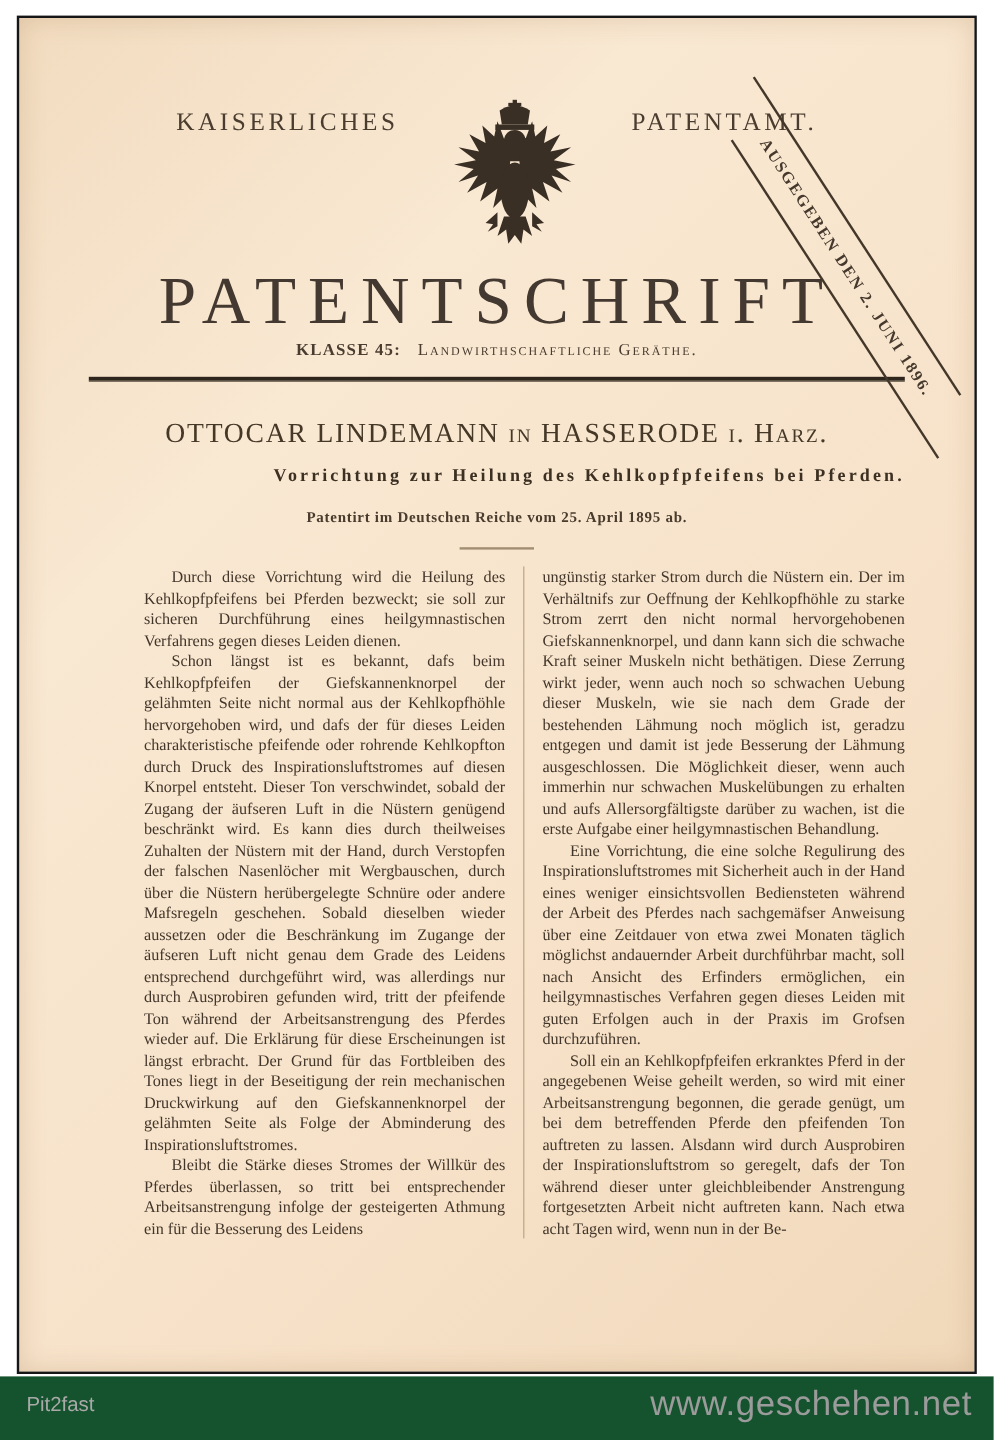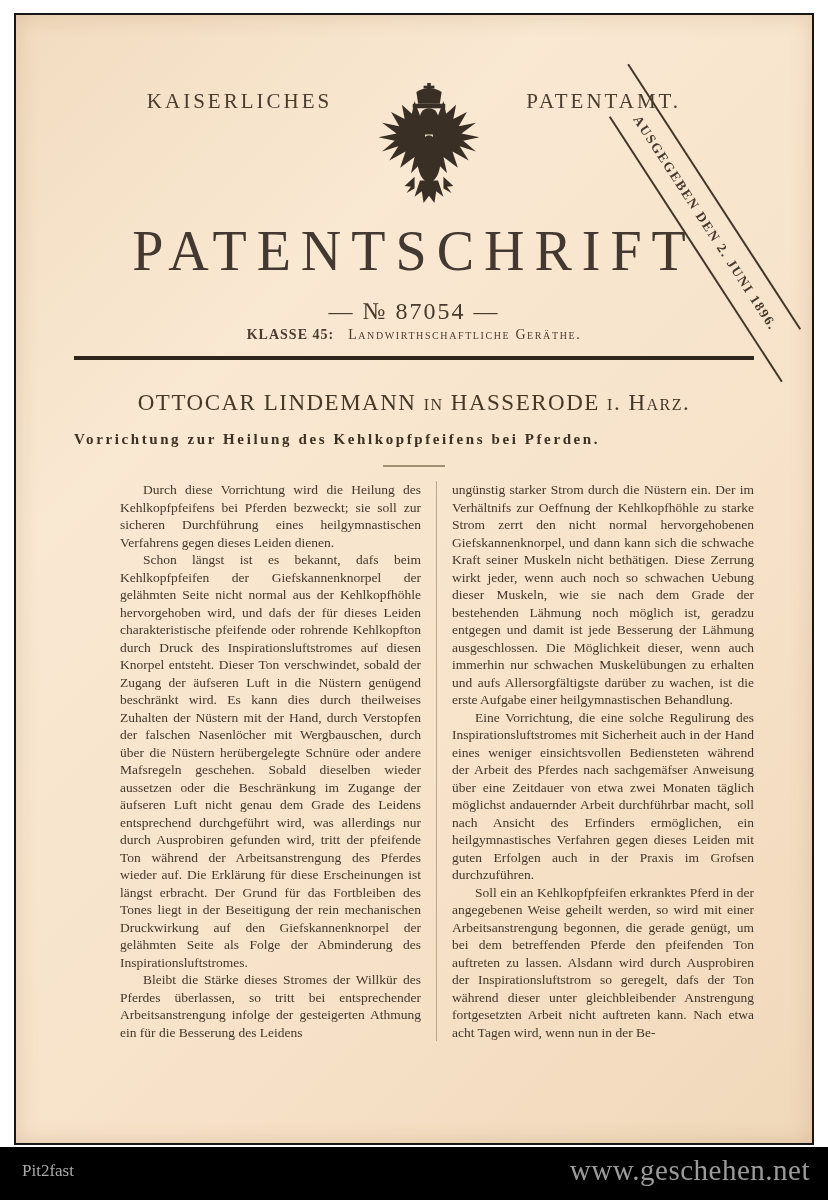--- a/index.html
+++ b/index.html
@@ -60,21 +60,21 @@
     border-top: 3px solid #2e261c;
     border-bottom: 1px solid #2e261c;
   }
 
   .inventor-line {
     text-align: center; font-size: 23px; margin-top: 30px;
     font-variant: small-caps; letter-spacing: 1.5px; color: #453827;
     white-space: nowrap;
   }
   .invention-title {
-    text-align: left; font-size: 15px; font-weight: bold;
+    text-align: right; font-size: 15px; font-weight: bold;
     letter-spacing: 2.6px; margin-top: 15px; color: #3c3022;
     white-space: nowrap;
   }
   .patent-date {
     text-align: center; font-size: 12.5px; font-weight: bold;
     letter-spacing: 0.6px; margin-top: 18px; color: #4a3c2d;
   }
   .divider-short {
     width: 62px; border: 0; border-top: 2px solid #a28e72;
     margin: 17px auto 0 auto;
@@ -103,22 +103,22 @@
   .col-left  { padding-right: 15px; border-right: 1px solid #b9a688; }
   .col-right { padding-left: 15px; }
   .col p { margin: 0; text-indent: 1.7em; }
   .col p.continuation { text-indent: 0; }
 
   
   .wm-bar {
     position: absolute; left: 0; top: 1147px; width: 828px; height: 53px;
     display: flex; justify-content: space-between; align-items: center;
     padding: 0 18px 6px 22px;
-    font-family: Liberation Serif, serif;
-    background: #000000;
+    font-family: Liberation Sans, sans-serif;
+    background: #14532d;
   }
   .wm-seller { font-size: 17px; color: #a9a9a9; }
   .wm-site   { font-size: 29px; color: #9b9b9b; letter-spacing: 0.5px; }
 </style>
 </head>
 <body>
 
 <div class="scan">
   <div class="page">
 
@@ -145,29 +145,29 @@
             <polygon points="50,108 70,108 76,126 68,120 66,133 60,125 54,133 52,120 44,126"></polygon>
             <path d="M44 104 l-11 10 7 1 -5 7 9 -5 z"></path>
             <path d="M76 104 l11 10 -7 1 5 7 -9 -5 z"></path>
           </g>
         </svg>
       </span>
       <span class="office-word">PATENTAMT.</span>
     </div>
 
     <div class="doc-type">PATENTSCHRIFT</div>
-    <div class="patent-number">— № 87054 —</div>
     <div class="class-line">
       <span class="class-label">KLASSE 45:</span><span class="class-value">Landwirthschaftliche Geräthe.</span>
     </div>
 
     <div class="rule-thick"></div>
 
     <div class="inventor-line">OTTOCAR LINDEMANN in HASSERODE i. Harz.</div>
     <div class="invention-title">Vorrichtung zur Heilung des Kehlkopfpfeifens bei Pferden.</div>
+    <div class="patent-date">Patentirt im Deutschen Reiche vom 25. April 1895 ab.</div>
     <hr class="divider-short">
 
     <div class="columns">
       <div class="col col-left">
         <p>Durch diese Vorrichtung wird die Heilung des Kehlkopfpfeifens bei Pferden bezweckt; sie soll zur sicheren Durchführung eines heilgymnastischen Verfahrens gegen dieses Leiden dienen.</p>
         <p>Schon längst ist es bekannt, dafs beim Kehlkopfpfeifen der Giefskannenknorpel der gelähmten Seite nicht normal aus der Kehlkopfhöhle hervorgehoben wird, und dafs der für dieses Leiden charakteristische pfeifende oder rohrende Kehlkopfton durch Druck des Inspirationsluftstromes auf diesen Knorpel entsteht. Dieser Ton verschwindet, sobald der Zugang der äufseren Luft in die Nüstern genügend beschränkt wird. Es kann dies durch theilweises Zuhalten der Nüstern mit der Hand, durch Verstopfen der falschen Nasenlöcher mit Wergbauschen, durch über die Nüstern herübergelegte Schnüre oder andere Mafsregeln geschehen. Sobald dieselben wieder aussetzen oder die Beschränkung im Zugange der äufseren Luft nicht genau dem Grade des Leidens entsprechend durchgeführt wird, was allerdings nur durch Ausprobiren gefunden wird, tritt der pfeifende Ton während der Arbeitsanstrengung des Pferdes wieder auf. Die Erklärung für diese Erscheinungen ist längst erbracht. Der Grund für das Fortbleiben des Tones liegt in der Beseitigung der rein mechanischen Druckwirkung auf den Giefskannenknorpel der gelähmten Seite als Folge der Abminderung des Inspirationsluftstromes.</p>
         <p>Bleibt die Stärke dieses Stromes der Willkür des Pferdes überlassen, so tritt bei entsprechender Arbeitsanstrengung infolge der gesteigerten Athmung ein für die Besserung des Leidens</p>
       </div>
       <div class="col col-right">
         <p class="continuation">ungünstig starker Strom durch die Nüstern ein. Der im Verhältnifs zur Oeffnung der Kehlkopfhöhle zu starke Strom zerrt den nicht normal hervorgehobenen Giefskannenknorpel, und dann kann sich die schwache Kraft seiner Muskeln nicht bethätigen. Diese Zerrung wirkt jeder, wenn auch noch so schwachen Uebung dieser Muskeln, wie sie nach dem Grade der bestehenden Lähmung noch möglich ist, geradzu entgegen und damit ist jede Besserung der Lähmung ausgeschlossen. Die Möglichkeit dieser, wenn auch immerhin nur schwachen Muskelübungen zu erhalten und aufs Allersorgfältigste darüber zu wachen, ist die erste Aufgabe einer heilgymnastischen Behandlung.</p>

